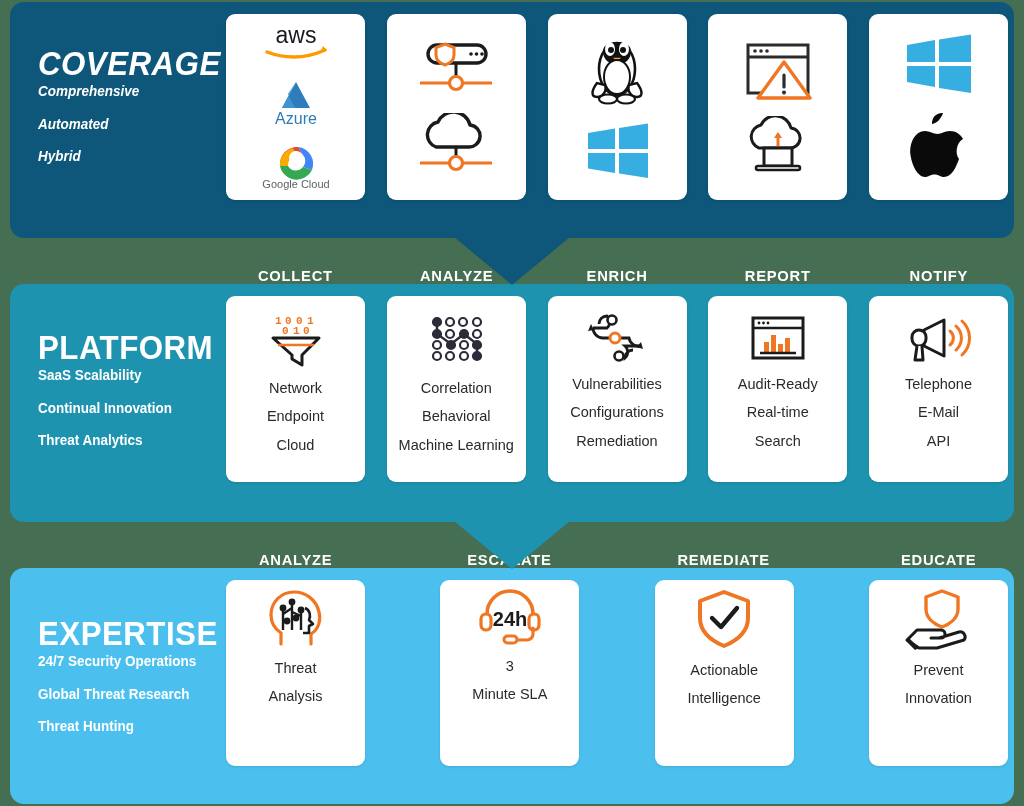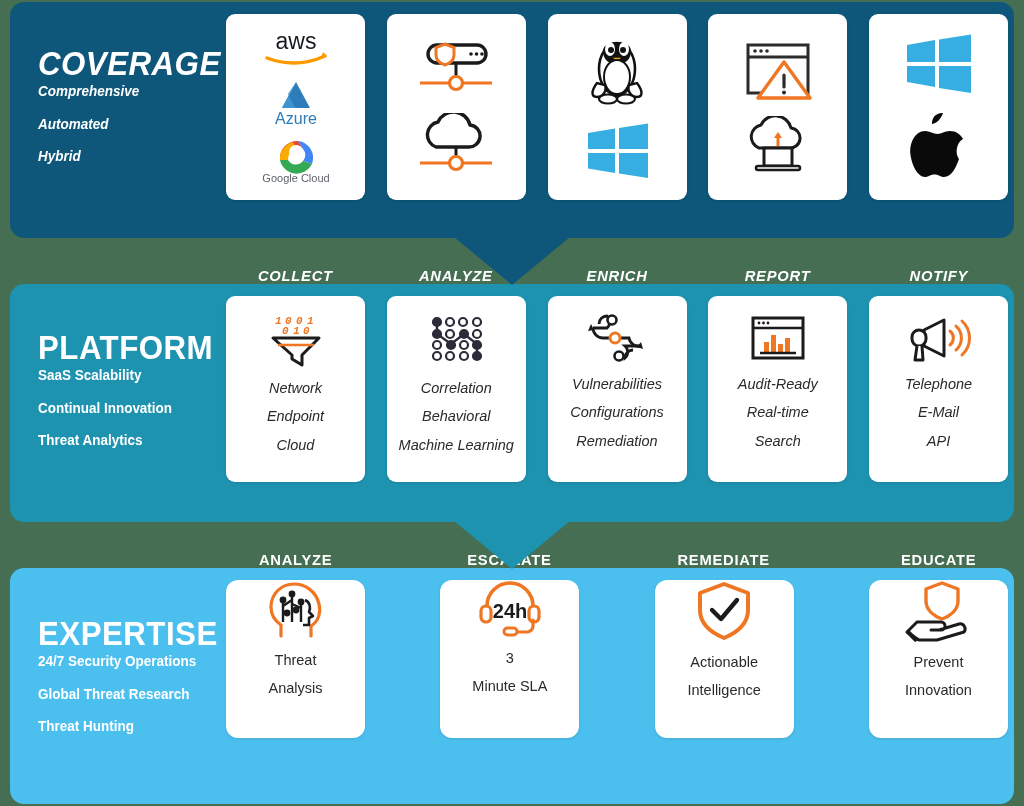--- a/index.html
+++ b/index.html
@@ -74,21 +74,21 @@
   
   .cards {
     position: absolute;
     left: 216px;
     top: 0;
     width: 782px;
     display: flex;
     justify-content: space-between;
   }
   .coverage  .cards { top: -18px; }
-  .platform  .cards { top: -18px; font-style: italic; }
+  .platform  .cards { top: -18px; }
   .expertise .cards { top: -18px; }
 
   .card-col { width: 139px; display: flex; flex-direction: column; align-items: center; }
 
   .card-head {
     font-family: "Liberation Sans Narrow", "Liberation Sans", sans-serif;
     font-weight: 700;
     font-size: 15.5px;
     letter-spacing: 0.8px;
     color: #ffffff;
@@ -102,37 +102,37 @@
     width: 139px;
     background: #ffffff;
     border-radius: 9px;
     display: flex;
     flex-direction: column;
     align-items: center;
     box-shadow: 0 1px 3px rgba(0,0,0,0.12);
   }
   .coverage  .card { height: 186px; justify-content: center; }
   .platform  .card { height: 186px; padding-top: 16px; }
-  .expertise .card { height: 158px; padding-top: 0; border-radius: 12px; }
+  .expertise .card { height: 186px; padding-top: 8px; }
 
   .icon-slot {
     display: flex; align-items: center; justify-content: center;
   }
   .card-lines {
     margin-top: 6px;
     text-align: center;
     color: #2a2a2a;
     font-size: 14.5px;
     line-height: 1.95;
     font-family: "Liberation Sans", sans-serif;
   }
   .card-line { white-space: nowrap; }
 
   
-  .logo-stack { display:flex; flex-direction:column; align-items:center; gap: 6px; }
+  .logo-stack { display:flex; flex-direction:column; align-items:center; gap: 12px; }
   .twoicons { display:flex; flex-direction:column; align-items:center; gap: 14px; }
 
   svg { display: block; }
 </style>
 </head>
 <body>
 
 <div id="stage">
 
   <div class="band coverage">

